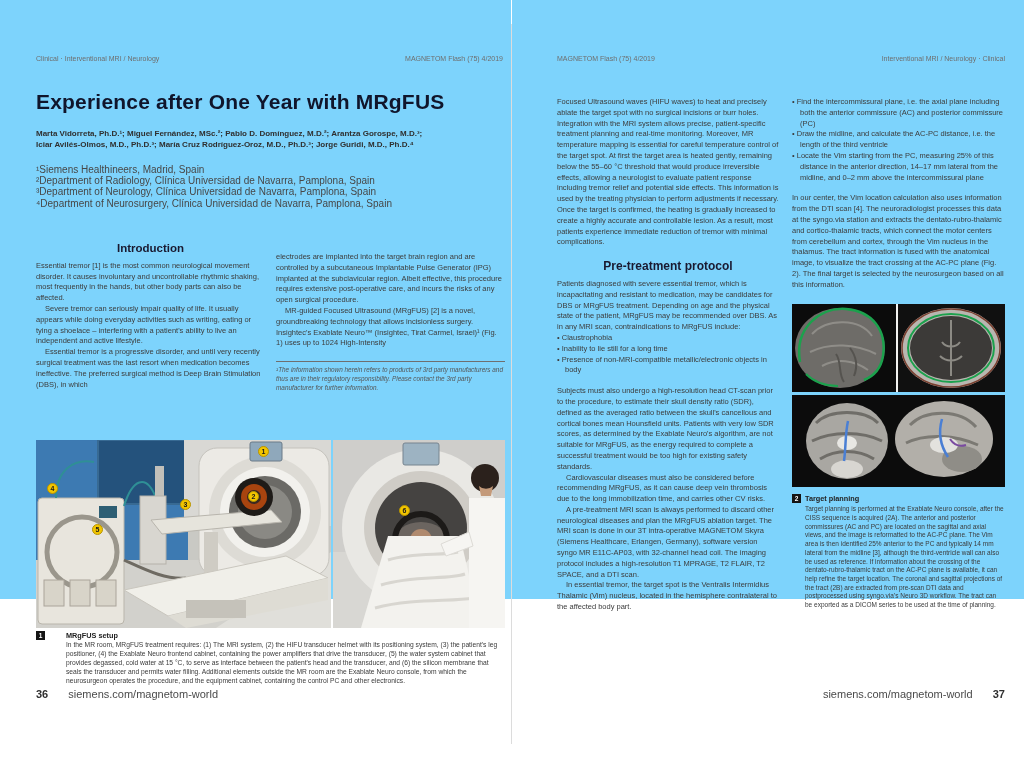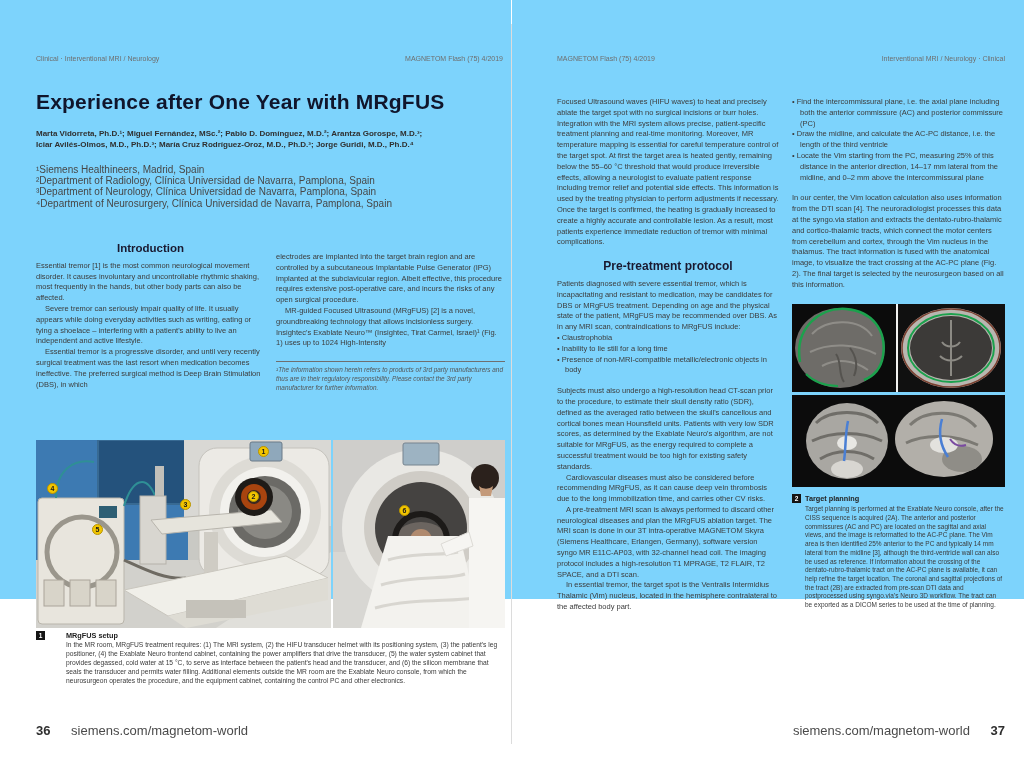--- a/index.html
+++ b/index.html
@@ -56,21 +56,21 @@
            font-size:6.5px; font-weight:bold; text-align:center; line-height:9.5px; }
   .cap-body { font-size:6.7px; line-height:8.9px; }
   .cap-title { font-size:7.3px; font-weight:bold; color:#222; margin-bottom:1px; }
 
   .fig2 { margin-top:13px; width:213px; }
   .fig2 svg { display:block; }
   .fig2 .row2 { margin-top:3px; }
   .cap2 { margin-top:7px; display:flex; gap:4px; }
   .cap2 .cap-body { font-size:6.5px; line-height:8.7px; }
 
-  .pgfoot { position:absolute; top:723px; font-size:13px; color:#4a4a4a; }
+  .pgfoot { position:absolute; top:688px; font-size:11px; color:#4a4a4a; }
   .pf-l { left:36px; } .pf-r { right:19px; text-align:right; }
   .pgnum { font-weight:bold; color:#2f2f2f; }
   .pf-l .url { margin-left:17px; }
   .pf-r .pgnum { margin-left:17px; }
 </style>
 </head>
 <body>
 
 <div class="gutter"></div>
 

